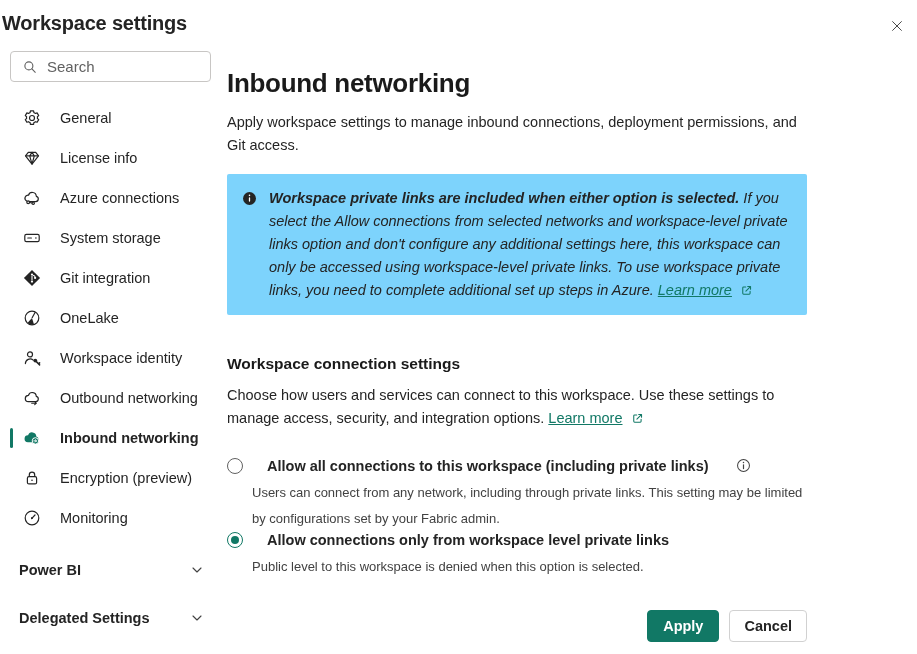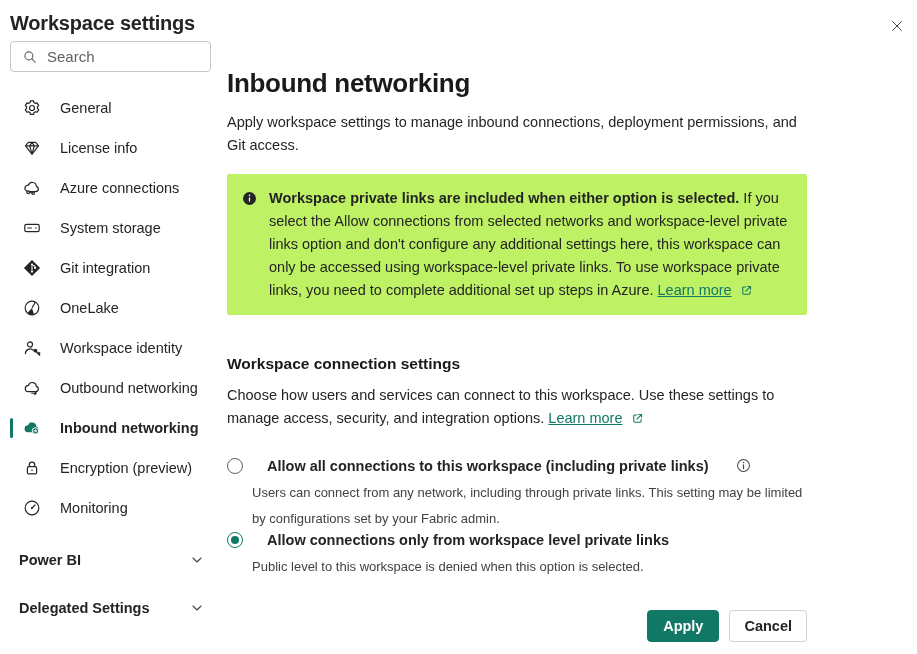--- a/index.html
+++ b/index.html
@@ -5,46 +5,46 @@
   * { margin:0; padding:0; box-sizing:border-box; }
   html,body { width:917px; height:654px; }
   body {
     font-family:"Liberation Sans", sans-serif;
     background:#ffffff; color:#242424; position:relative; overflow:hidden;
     -webkit-font-smoothing:antialiased;
   }
   svg { display:block; }
 
   
-  .dialog-title { position:absolute; left:10px; top:12px; font-size:20px; font-weight:700; letter-spacing:-0.2px; }
+  .dialog-title { position:absolute; left:2px; top:12px; font-size:20px; font-weight:700; letter-spacing:-0.2px; }
   .close-btn { position:absolute; right:8px; top:14px; width:24px; height:24px; background:none; border:none; cursor:pointer; display:flex; align-items:center; justify-content:center; }
 
   
-  .sidebar { position:absolute; left:10px; top:41px; width:201px; }
+  .sidebar { position:absolute; left:10px; top:51px; width:201px; }
   .search-box { display:flex; align-items:center; gap:9px; height:31px; border:1px solid #c8c6c4; border-radius:4px; padding:0 8px 0 11px; background:#fff; }
   .search-box input { border:none; outline:none; flex:1; font-family:"Liberation Sans",sans-serif; font-size:15px; color:#242424; background:transparent; min-width:0; }
   .search-box input::placeholder { color:#616161; }
 
   .nav { margin-top:16px; }
   .nav-item { position:relative; display:flex; align-items:center; height:40px; padding-left:12px; gap:18px; cursor:pointer; border-radius:4px; }
   .nav-item .nav-icon { width:20px; height:20px; flex:none; }
   .nav-label { font-size:14.5px; color:#242424; white-space:nowrap; }
   .nav-item.selected .nav-label { font-weight:700; }
   .nav-item.selected::before { content:""; position:absolute; left:0; top:10px; width:3px; height:20px; border-radius:2px; background:#117865; }
 
   .nav-section { display:flex; align-items:center; justify-content:space-between; height:40px; padding:0 6px 0 9px; margin-top:12px; cursor:pointer; }
   .nav-section-label { font-size:14.5px; font-weight:700; color:#242424;text-align:center; }
   .nav-section + .nav-section { margin-top:8px; }
 
   
   .main { position:absolute; left:227px; top:68px; width:580px; }
   .page-title { font-size:26px; font-weight:700; letter-spacing:-0.3px; color:#1a1a1a; }
   .page-desc { margin-top:12px; font-size:14.5px; line-height:23px; color:#242424; }
 
-  .info-box { margin-top:17px; background:#bef264; border-radius:2px; padding:13px 13px 13px 14px; display:flex; gap:11px; }
+  .info-box { margin-top:17px; background:#7dd3fc; border-radius:2px; padding:13px 13px 13px 14px; display:flex; gap:11px;font-style:italic; }
   .info-box .info-icon { flex:none; margin-top:3px; }
   .info-text { font-size:14.5px; line-height:23px; color:#242424; width:522px; }
   .info-text strong { font-weight:700; }
 
   .learn-more { color:#117865; text-decoration:underline; cursor:pointer; white-space:nowrap; }
   .ext-icon { display:inline-block; vertical-align:-3px; margin-left:7px; cursor:pointer; }
 
   .section-heading { margin-top:40px; font-size:15.5px; font-weight:700; color:#1a1a1a; }
   .section-desc { margin-top:11px; font-size:14.5px; line-height:23px; color:#242424; }
 

